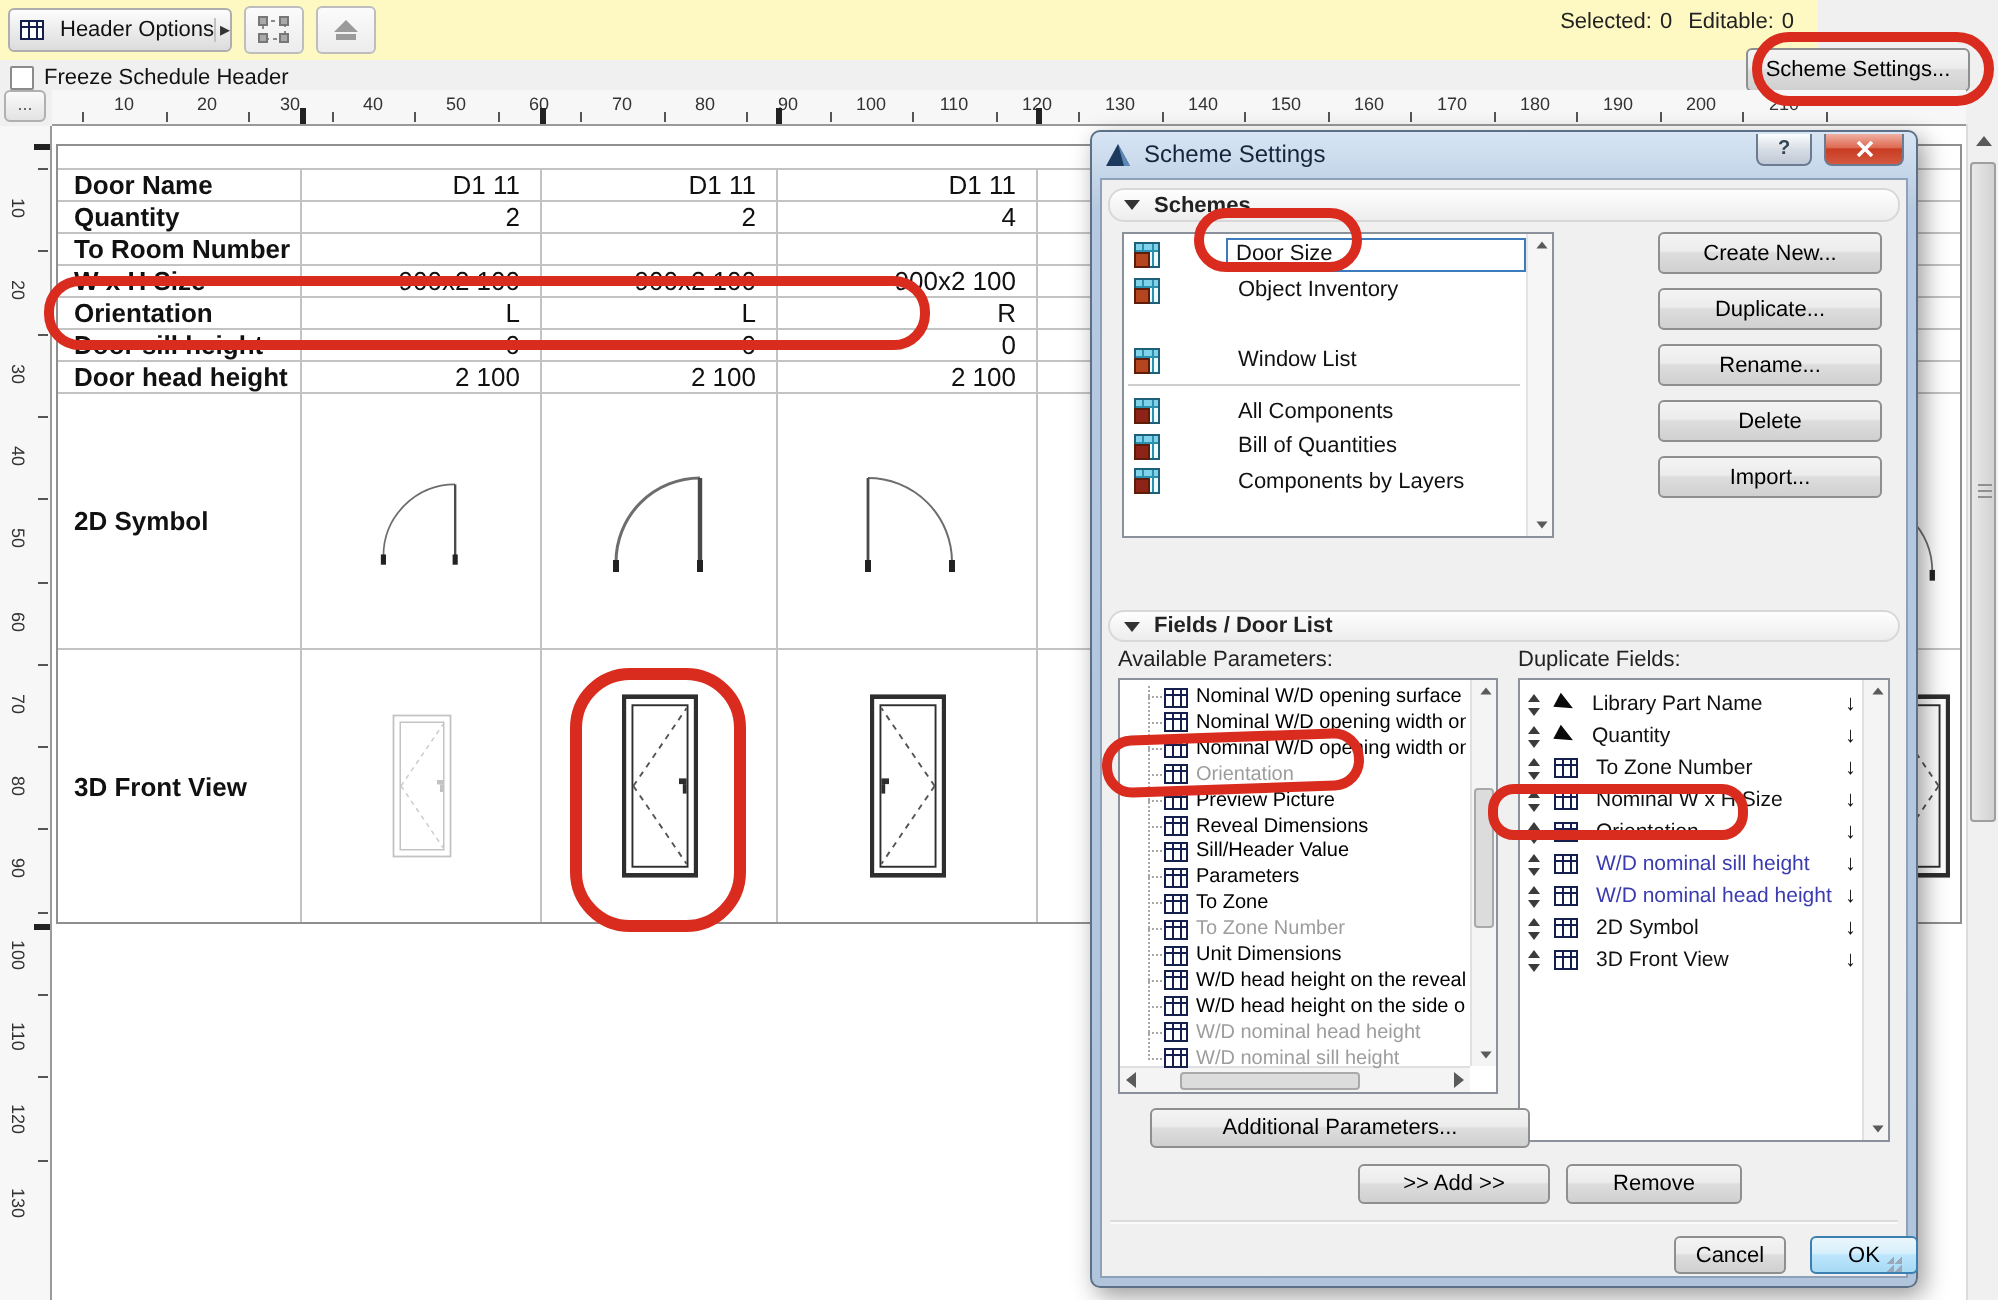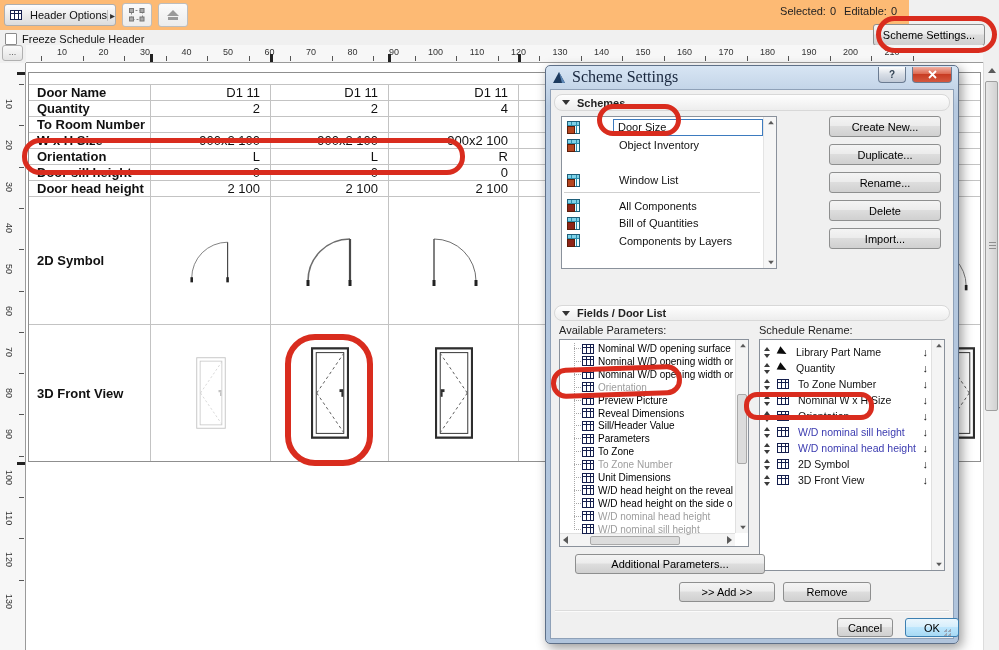--- a/index.html
+++ b/index.html
@@ -1,21 +1,21 @@
 <!DOCTYPE html>
 <html style="--annotation-red: #d92c1e; --field-blue: #3b3bb0; --disabled-gray: #9d9d9d; --dialog-frame: #b6c9e0; --default-button-blue: #bde6fd;"><head>
 <meta charset="utf-8">
 <style>
   html,body{margin:0;padding:0;}
   body{width:999px;height:650px;overflow:hidden;position:relative;background:#f0f0f0;
        font-family:"Liberation Sans",sans-serif;font-size:11px;color:#111;-webkit-font-smoothing:antialiased;}
   *{box-sizing:border-box;}
 
   
-  .toolbar{position:absolute;left:0;top:0;width:909px;height:30px;background:#fdba74;}
+  .toolbar{position:absolute;left:0;top:0;width:909px;height:30px;background:#fef9c3;}
   .hdr-opt{position:absolute;left:4px;top:4px;height:22px;width:112px;display:flex;align-items:center;
     border:1px solid #aeaeae;border-radius:3px;background:linear-gradient(#fdfdfd,#ececec 50%,#dcdcdc);padding:0 2px 0 4px;cursor:default;}
   .hdr-opt .lbl{flex:1;font-size:11px;padding-left:4px;white-space:nowrap;}
   .hdr-caret{width:10px;text-align:center;color:#333;font-size:10px;border-left:1px solid #c2c2c2;padding-left:2px;}
   .tb-btn{position:absolute;top:3px;width:30px;height:24px;border:1px solid #bdbdbd;border-radius:3px;
     background:linear-gradient(#fbfbfb,#ececec);display:flex;align-items:center;justify-content:center;}
   .sel-info{position:absolute;right:12px;top:5px;font-size:11px;color:#222;display:flex;gap:8px;}
   .sel-info b{font-weight:normal;padding-left:4px;}
   .scheme-btn{position:absolute;right:14px;top:24px;width:112px;height:22px;}
 
@@ -59,21 +59,21 @@
   .tri-lf{width:0;height:0;border-top:4px solid transparent;border-bottom:4px solid transparent;border-right:5px solid #5a5a5a;}
   .tri-rt{width:0;height:0;border-top:4px solid transparent;border-bottom:4px solid transparent;border-left:5px solid #5a5a5a;}
   .ms-thumb{position:absolute;left:1px;top:19px;width:13px;height:330px;background:linear-gradient(90deg,#e8e8e8,#d2d2d2);border:1px solid #9f9f9f;border-radius:2px;}
   .grip{position:absolute;left:3px;top:160px;width:7px;height:8px;
     background:linear-gradient(#8f8f8f 1px,transparent 1px) 0 0/7px 3px repeat-y;}
 
   
   .dialog{position:absolute;left:545px;top:65px;width:414px;height:579px;border:1px solid #5e7088;border-radius:5px;
     background:linear-gradient(#d7e5f4,#b6c9e0 40px,#b0c4dc);box-shadow:3px 4px 12px rgba(0,0,0,.4);z-index:50;}
   .titlebar{height:22px;display:flex;align-items:center;padding:0 6px;gap:6px;}
-  .dlg-title{font-size:16px;color:#17253c;flex:1;font-family:Liberation Serif, serif;}
+  .dlg-title{font-size:12px;color:#17253c;flex:1;}
   .winbtn{height:16px;margin-top:-5px;border:1px solid #6b7c92;border-top:none;border-radius:0 0 4px 4px;
     display:flex;align-items:center;justify-content:center;}
   .helpbtn{width:28px;background:linear-gradient(#fdfdfd,#d8dee6 50%,#c0c9d6);color:#345;font-weight:bold;font-size:10px;}
   .closebtn{width:40px;background:linear-gradient(#f0b0a3,#dd6a52 45%,#c83c23 50%,#d4583f);}
   .dlg-content{position:absolute;left:4px;right:4px;top:23px;bottom:4px;background:#f0f0f0;border:1px solid #8fa1b8;}
 
   .sect{position:absolute;left:3px;right:3px;height:17px;border:1px solid #d8d8d8;border-radius:8px;
     background:linear-gradient(#fefefe,#ededed);display:flex;align-items:center;gap:7px;padding-left:7px;
     font-weight:bold;font-size:11px;color:#222;}
   .tri-e{width:0;height:0;border-top:4px solid transparent;border-bottom:4px solid transparent;border-left:5px solid #333;}
@@ -481,21 +481,21 @@
         <button class="btn">Delete</button>
         <button class="btn">Import...</button>
       </div>
 
     <div class="sect" style="top:215px;height:16px;">
       <span class="tri-s"></span>
       <span>Fields /  Door List</span>
     </div>
 
     <span class="flabel" style="left:8px;top:234px;">Available Parameters:</span>
-    <span class="flabel" style="left:208px;top:234px;">Schedule Rename:</span>
+    <span class="flabel" style="left:208px;top:234px;">Duplicate Fields:</span>
 
     <div class="listbox avail-list">
       <div class="tree-vline"></div>
       <div class="pl-vscroll">
         <span class="tri-up" style="position:absolute;top:3px;left:3px;transform:scale(.7);"></span>
         <span class="tri-dn" style="position:absolute;bottom:3px;left:3px;transform:scale(.7);"></span>
         <span class="pl-vthumb"></span>
       </div>
       <div class="pl-hscroll">
         <span class="tri-lf"></span>

